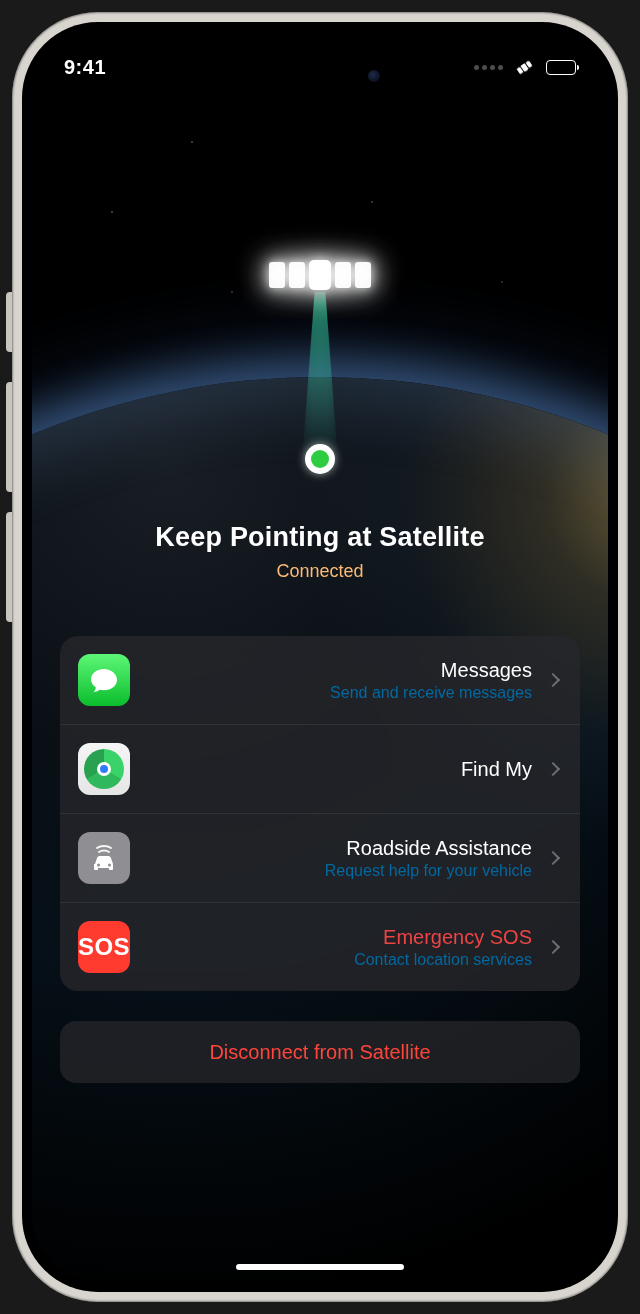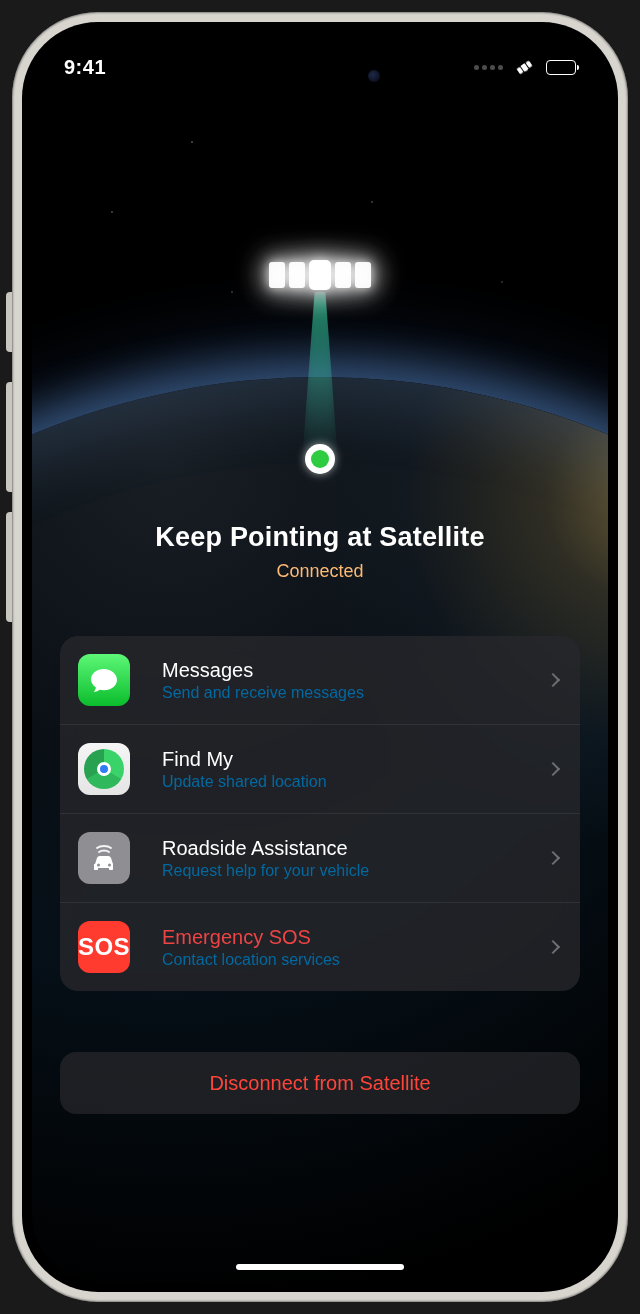--- a/index.html
+++ b/index.html
@@ -178,24 +178,25 @@
       left:28px; right:28px;
       top:604px;
       background: rgba(40,40,44,.75);
       backdrop-filter: blur(10px);
       border-radius: 18px;
       z-index:5;
       overflow:hidden;
     }
     .row {
       display:flex; align-items:center;
-      gap:32px;
+      gap:16px;
       padding:18px 18px 18px 18px;
       border-bottom: 1px solid rgba(255,255,255,.08);
       cursor:pointer;
+      text-align:right;
     }
     .row:last-child { border-bottom:none; }
     .app-icon {
       width:52px;height:52px;border-radius:12px;
       flex-shrink:0;
       display:flex;align-items:center;justify-content:center;
       font-weight:700;font-size:18px;color:#fff;
     }
     .ic-messages { background: linear-gradient(#5df777,#0bbd2c); }
     .ic-findmy { background: linear-gradient(#f5f5f5,#e5e5e5); position:relative; }
@@ -205,21 +206,21 @@
     .ic-sos { background:#ff3b30; letter-spacing:.5px; font-size:24px; }
     .row-text { flex:1; min-width:0; }
     .row-title { font-size:20px; color:#fff; font-weight:400; }
     .row-title.sos { color:#ef4444; }
     .row-sub { font-size:16px; color:#0369a1; margin-top:2px; }
     .chev { width:10px;height:10px;border-top:2.5px solid #6e6e73;border-right:2.5px solid #6e6e73; transform:rotate(45deg); flex-shrink:0; margin-right:4px;}
     
     .disconnect {
       position:absolute;
       left:28px; right:28px;
-      top:1020px;
+      top:989px;
       height:62px;
       background: rgba(40,40,44,.7);
       border-radius:16px;
       display:flex;align-items:center;justify-content:center;
       color:#ff453a;
       font-size:20px;
       z-index:5;
       cursor:pointer;
     }
     
@@ -293,21 +294,20 @@
           <span class="chev"></span>
         </div>
 
         <div class="row">
           <div class="app-icon ic-findmy">
             <span class="ic-findmy-radar"></span>
             <span class="ic-findmy-center"></span>
           </div>
           <div class="row-text">
             <div class="row-title">Find My</div>
-            <div class="row-sub">Update shared location</div>
           </div>
           <span class="chev"></span>
         </div>
 
         <div class="row">
           <div class="app-icon ic-roadside">
             <svg width="36" height="36" viewBox="0 0 36 36" fill="none">
               <path d="M11 8c2-1.5 4-2 7-2s5 .5 7 2" stroke="#fff" stroke-width="2" stroke-linecap="round" opacity=".9"></path>
               <path d="M13 12c1.3-.9 3-1.4 5-1.4s3.7.5 5 1.4" stroke="#fff" stroke-width="2" stroke-linecap="round" opacity=".9"></path>
               <path d="M9 24l2-6c.4-1.2 1.5-2 2.8-2h8.4c1.3 0 2.4.8 2.8 2l2 6v5c0 .6-.4 1-1 1h-2c-.6 0-1-.4-1-1v-1H12v1c0 .6-.4 1-1 1H9c-.6 0-1-.4-1-1v-5z" fill="#fff"></path>

